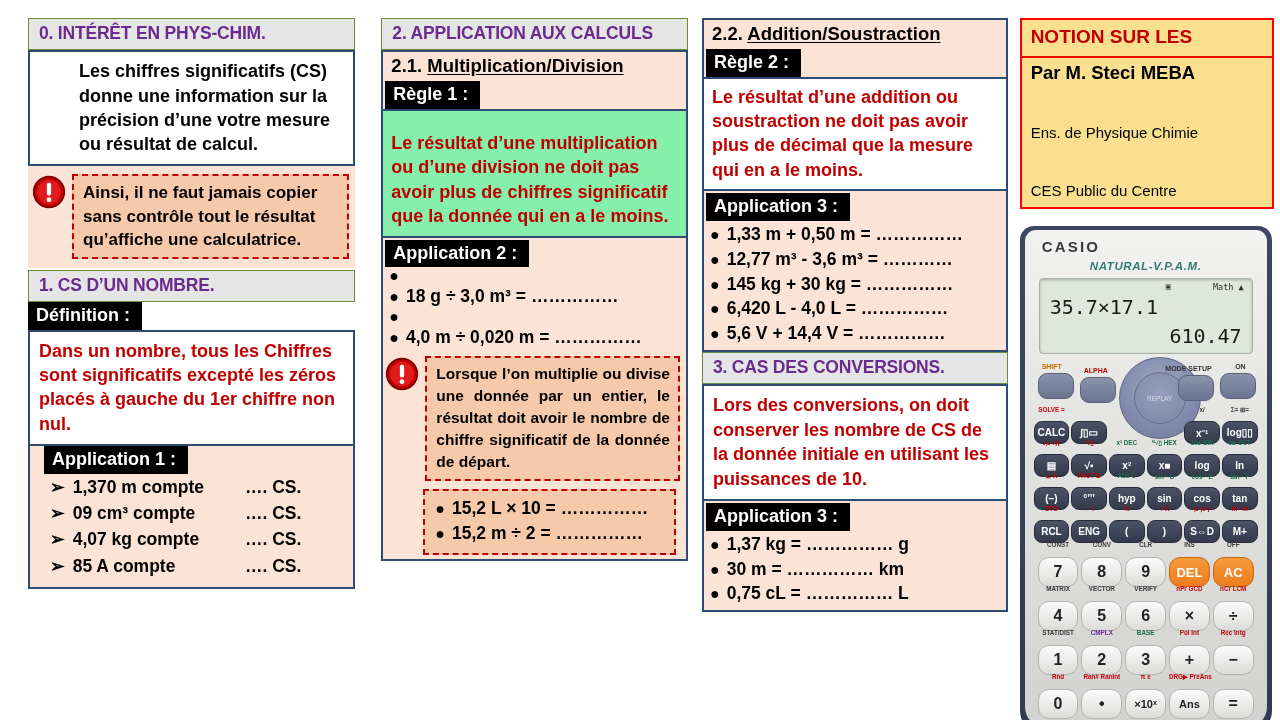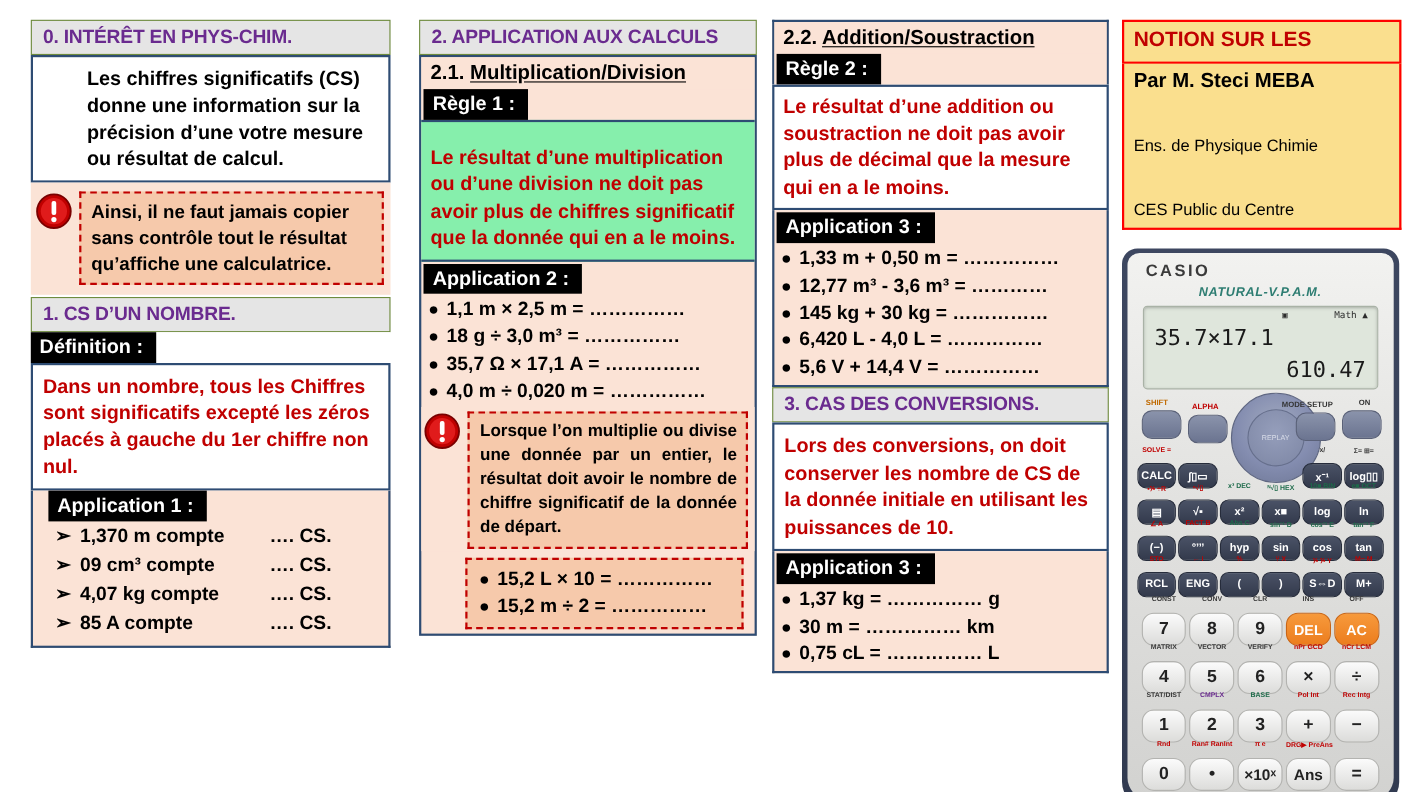--- a/index.html
+++ b/index.html
@@ -228,21 +228,21 @@
   .keygrid.six5 .kcell { height: 39px; }
   .keygrid.six5 .kbtn {
     height: 30px; border-radius: 11px;
     background: linear-gradient(180deg,#fbfbfb 0%,#dcdcda 100%);
     border: 1px solid #b3b3b0; color: #222; font-size: 16px;
   }
   .keygrid.six5 .kbtn.orange {
     background: linear-gradient(180deg,#f79a3c 0%,#ec7d1e 100%);
     border: 1px solid #c96515; color: #fff; font-size: 13px;
   }
-  .keygrid.six5 .kbtn.small { font-size: 14px; text-align: center; }
+  .keygrid.six5 .kbtn.small { font-size: 11px; text-align: center; }
   .sec.red { color: #c00000; }
   .sec.green { color: #1d6b4a; }
   .sec.purple { color: #6a2b8f; }
   .sec.dark { color: #3a3a3a; }
 </style>
 </head>
 <body>
 
 <div class="sheet">
 
@@ -311,29 +311,27 @@
         <span class="black-label">Règle 1 :</span>
       </div>
       <div style="background:#86efac;border-top:2px solid #2e4c73;border-bottom:2px solid #2e4c73;padding:20px 8px 7px 8px">
         <div class="rule-text">Le résultat d’une multiplication ou d’une division ne doit pas avoir plus de chiffres significatif que la donnée qui en a le moins.</div>
       </div>
       <div style="padding:2px 4px 0 2px">
         <span class="black-label">Application 2 :</span>
         <ul class="blist">
           <li>
               <span class="bul">●</span>
-              <span>1,1 m × 2,5 m = ……………</span>
             </li>
           <li>
               <span class="bul">●</span>
               <span>18 g ÷ 3,0 m³ = ……………</span>
             </li>
           <li>
               <span class="bul">●</span>
-              <span>35,7 Ω × 17,1 A = ……………</span>
             </li>
           <li>
               <span class="bul">●</span>
               <span>4,0 m ÷ 0,020 m = ……………</span>
             </li>
         </ul>
       </div>
       <div class="warn-wrap" style="padding:4px 6px 2px 2px">
         <svg class="warn-icon" viewBox="0 0 40 40">
           <circle cx="20" cy="20" r="18" fill="#c00000" stroke="#7a0000" stroke-width="2"></circle>

